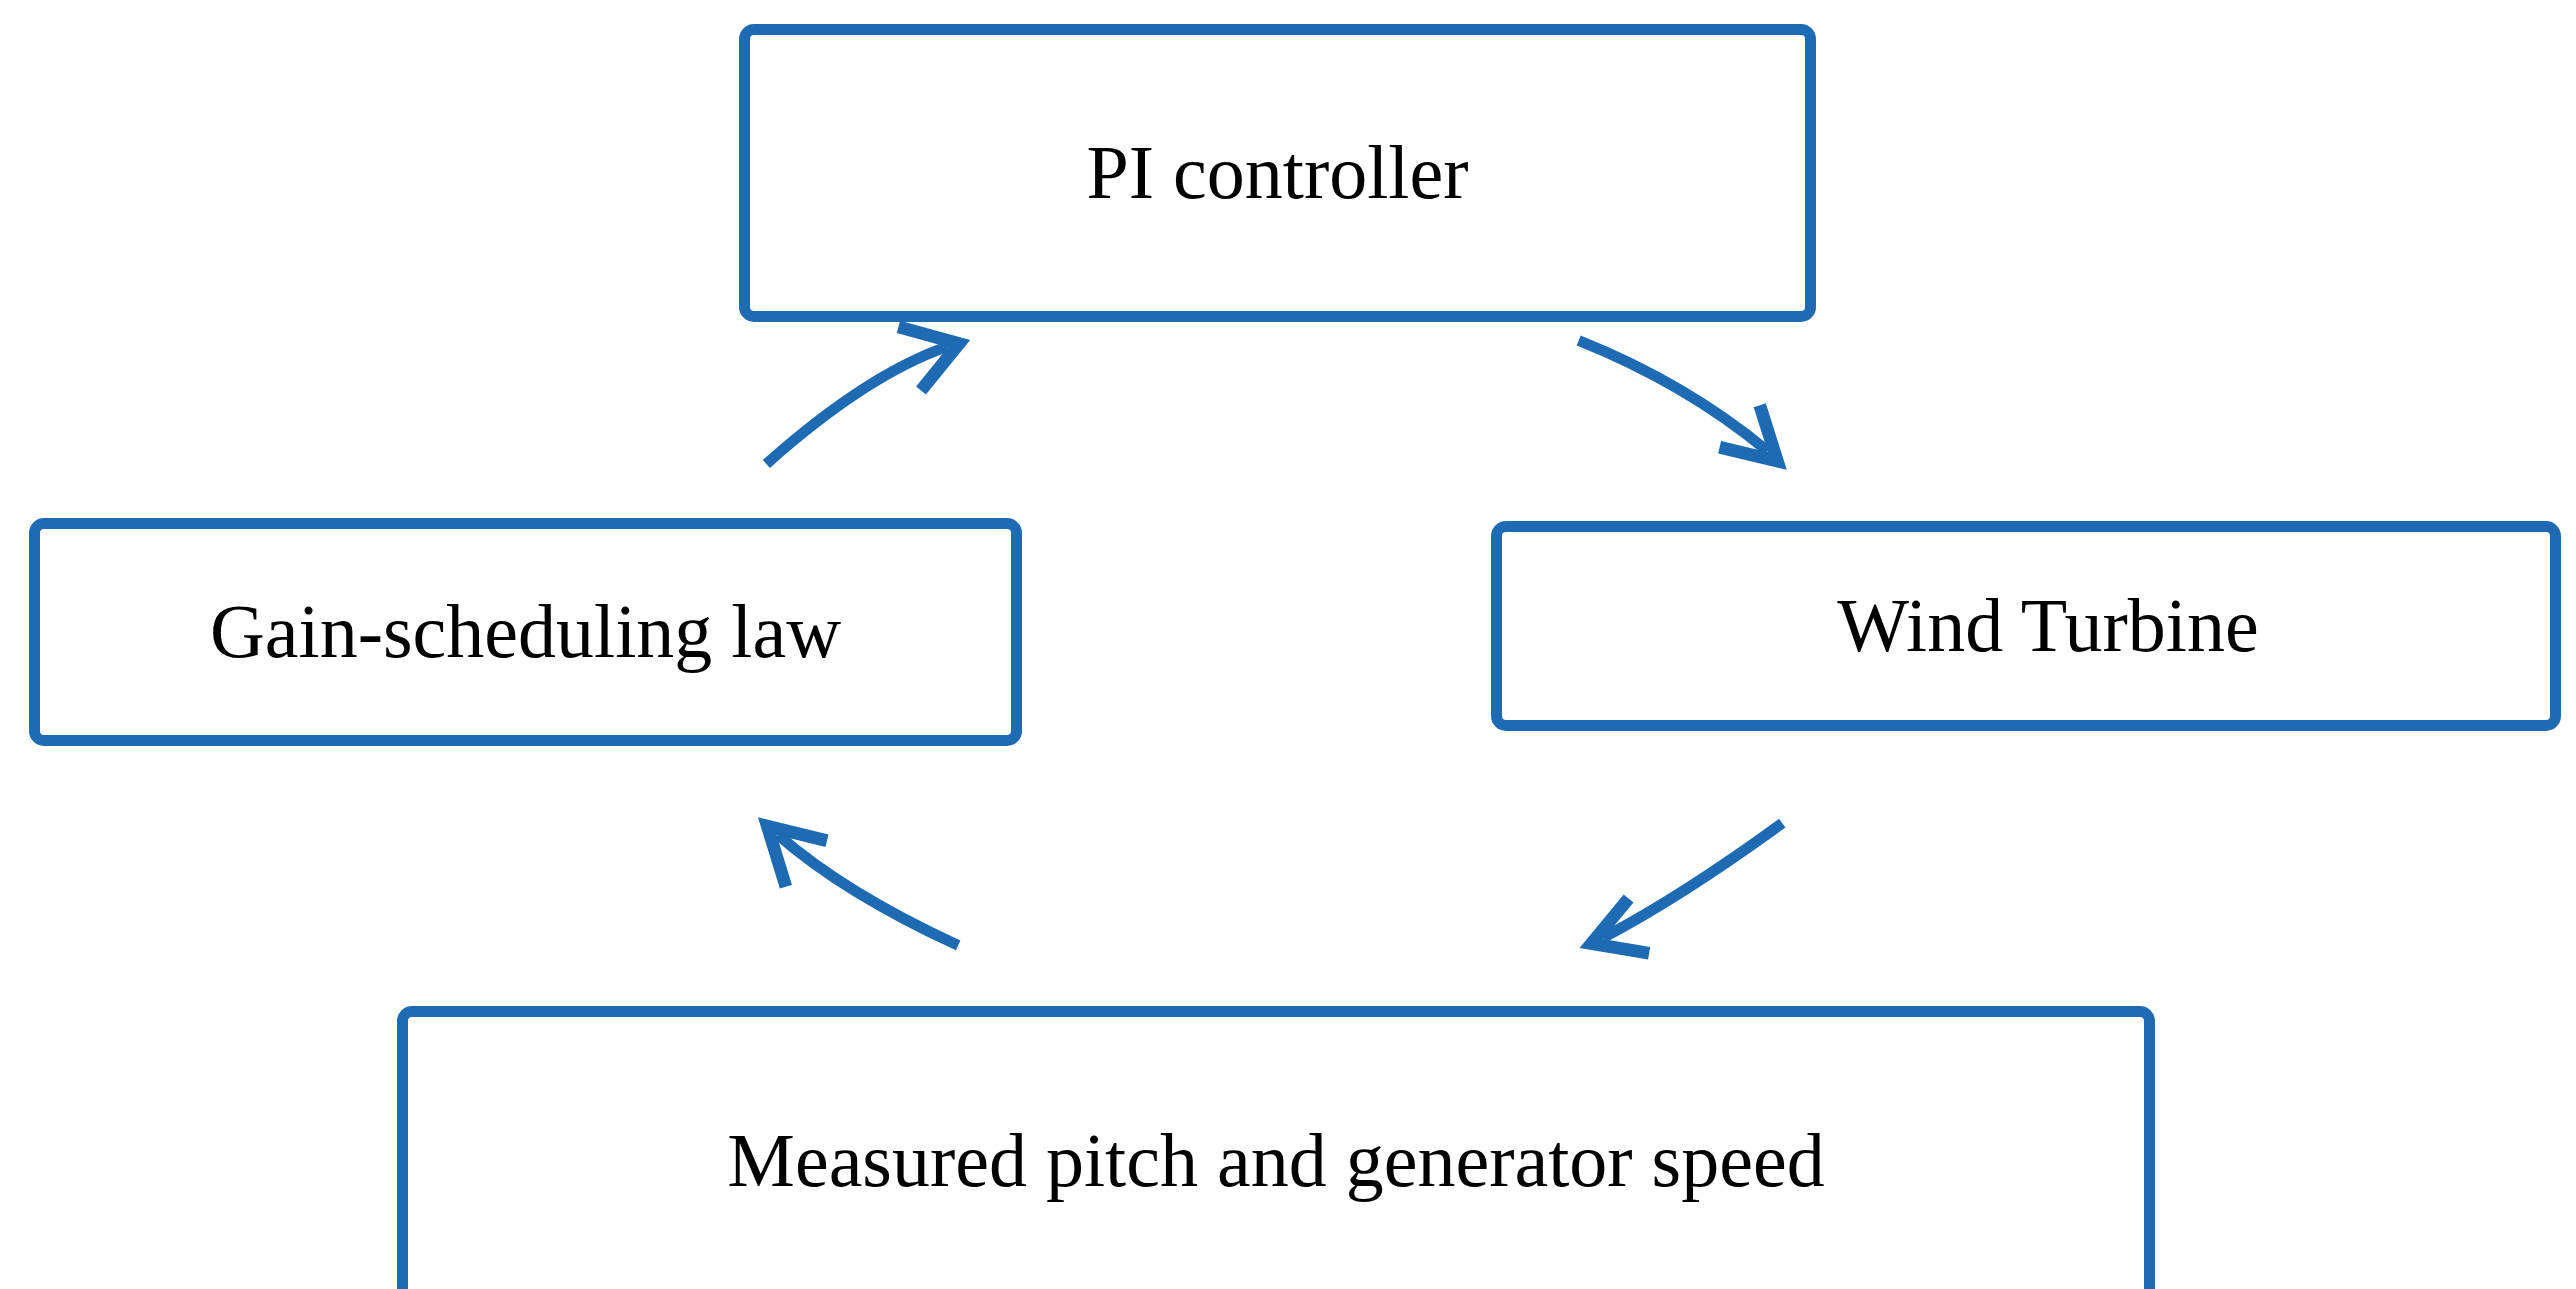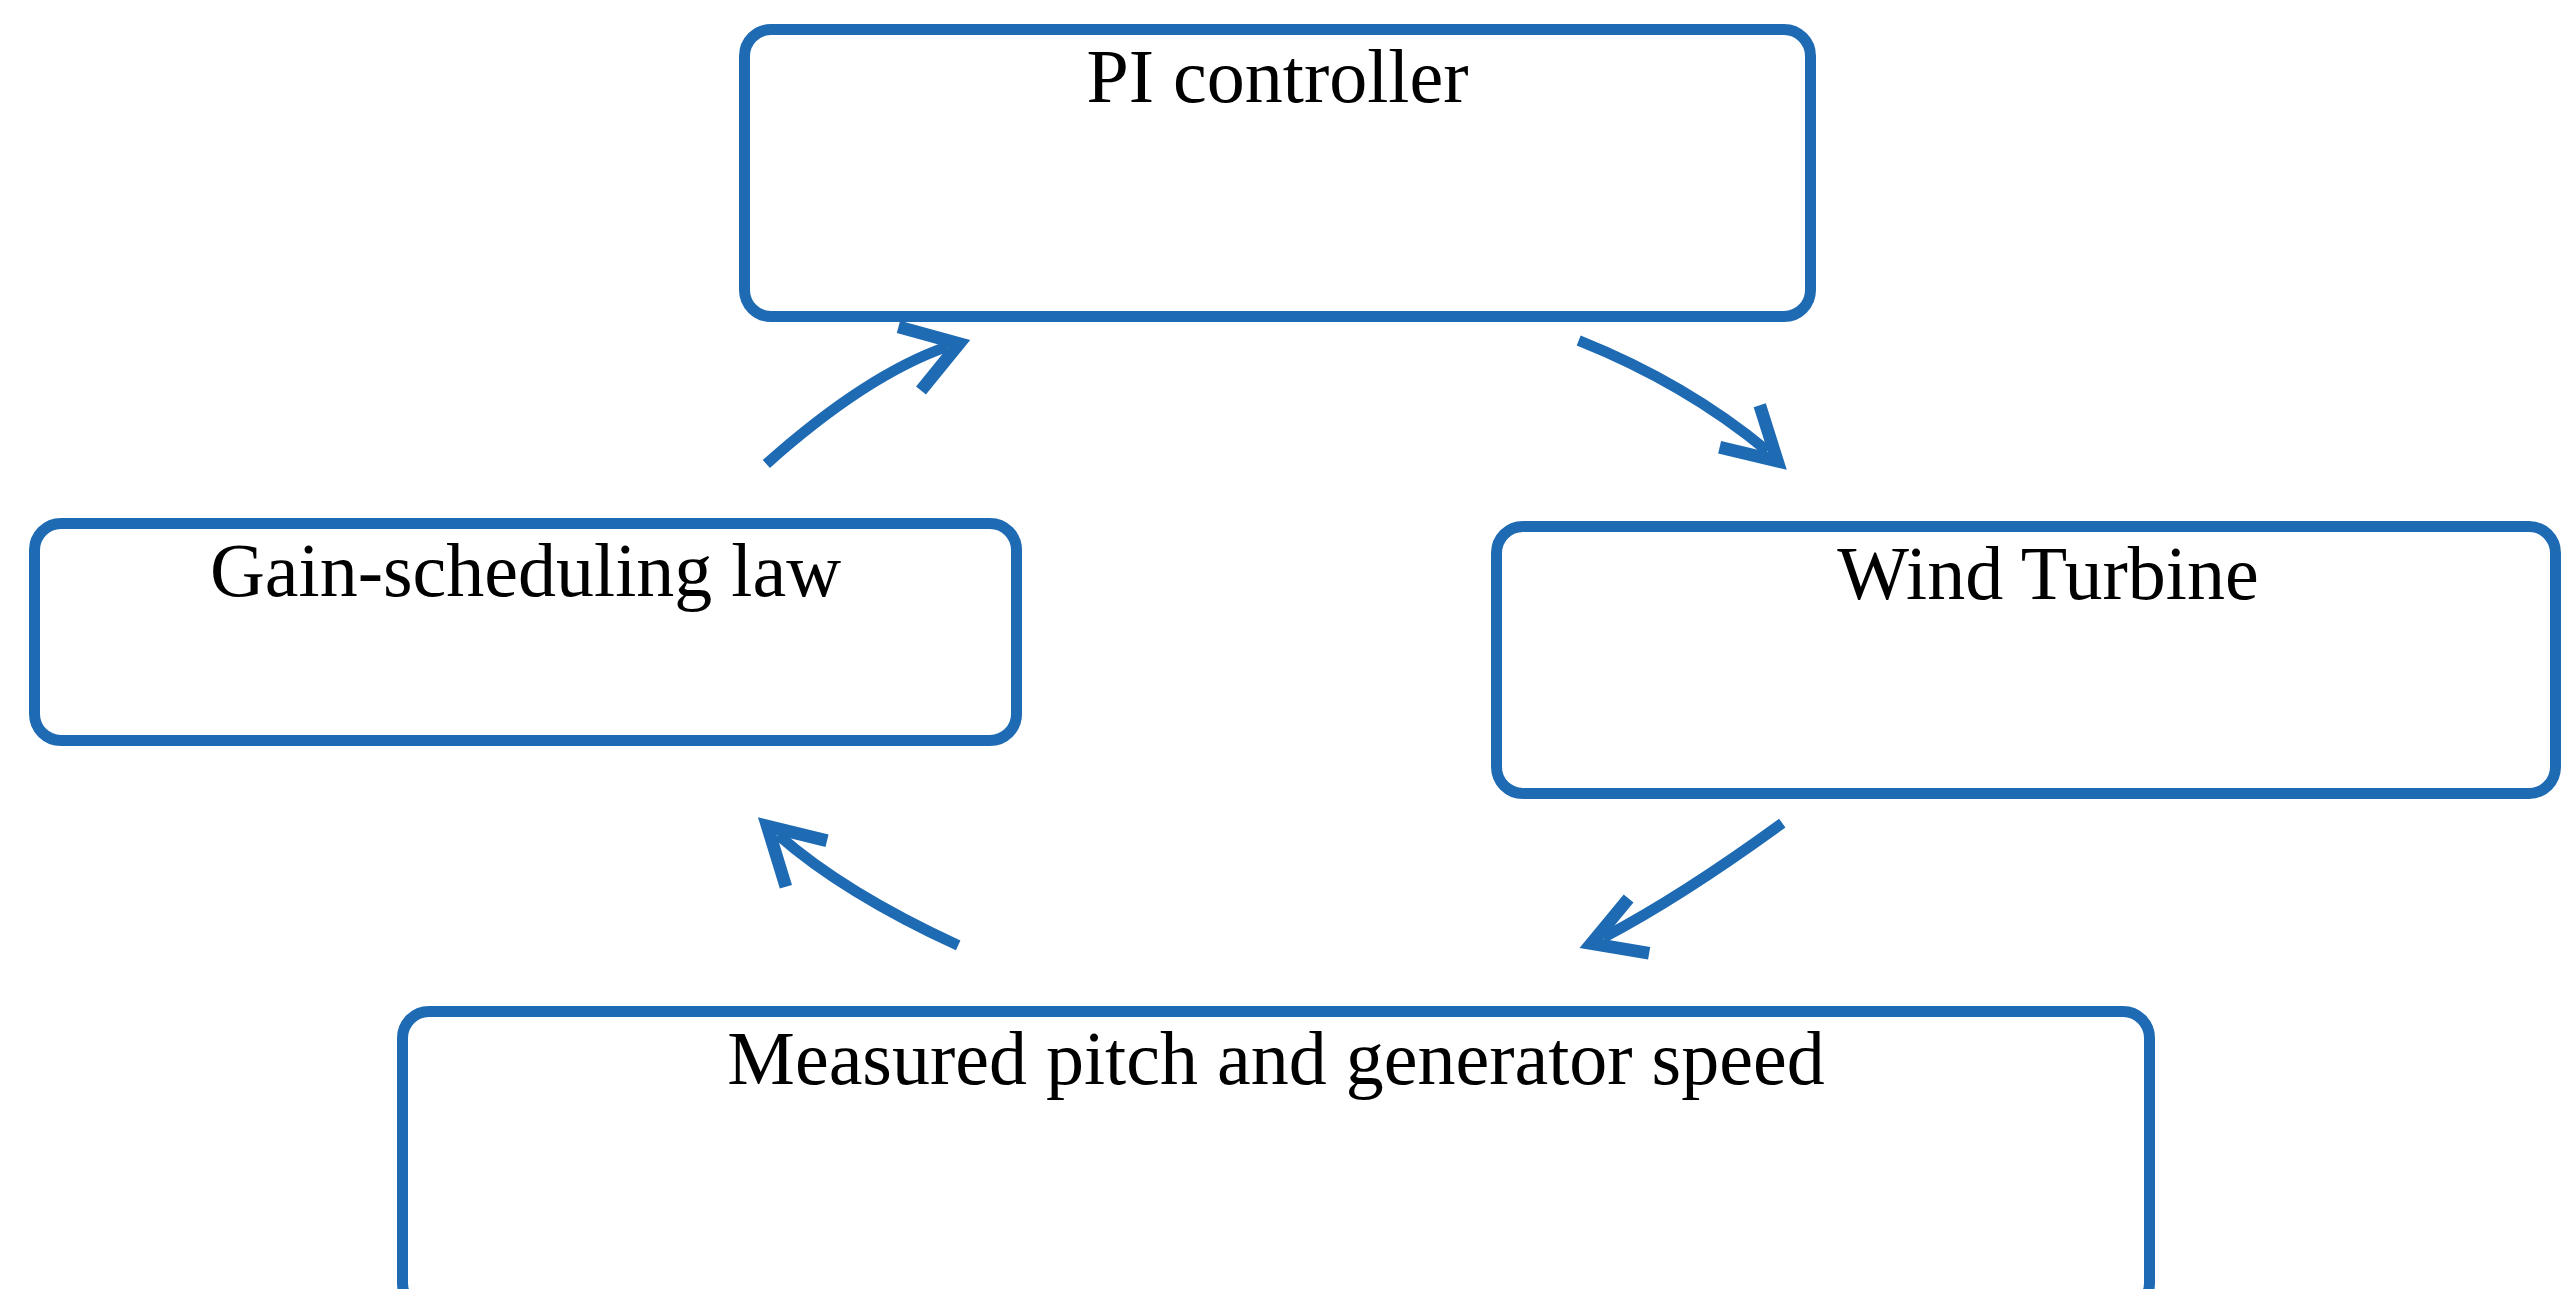--- a/index.html
+++ b/index.html
@@ -34,33 +34,33 @@
   .arrow-head {
     fill: none;
     stroke: var(--accent-blue);
     stroke-width: 13px;
     stroke-linejoin: miter;
     stroke-linecap: butt;
   }
   .node {
     position: absolute;
     border: 11.7px solid var(--accent-blue);
-    border-radius: 32px;
+    border-radius: 15px;
     background: var(--background);
     display: flex;
-    align-items: flex-start;
+    align-items: center;
     justify-content: center;
     text-align: center;
     color: var(--text);
     font-size: 76px;
     line-height: 1.1;
   }
   #node-pi       { left: 739px;  top: 23.5px;  width: 1077px; height: 298px; }
   #node-gain     { left: 29px;   top: 518px; width: 993px; height: 228px; }
-  #node-wind     { left: 1491px; top: 521px; width: 1070px; height: 278px; padding-left: 44px; }
+  #node-wind     { left: 1491px; top: 521px; width: 1070px; height: 210px; padding-left: 44px; }
   #node-measured { left: 397px;  top: 965px; width: 1758px; height: 309px; margin-top: 41px; }
 </style>
 </head>
 <body>
 
 <div class="canvas">
 
   <svg class="arrows" viewBox="0 0 2632 1318" xmlns="http://www.w3.org/2000/svg">
 
     <g>

